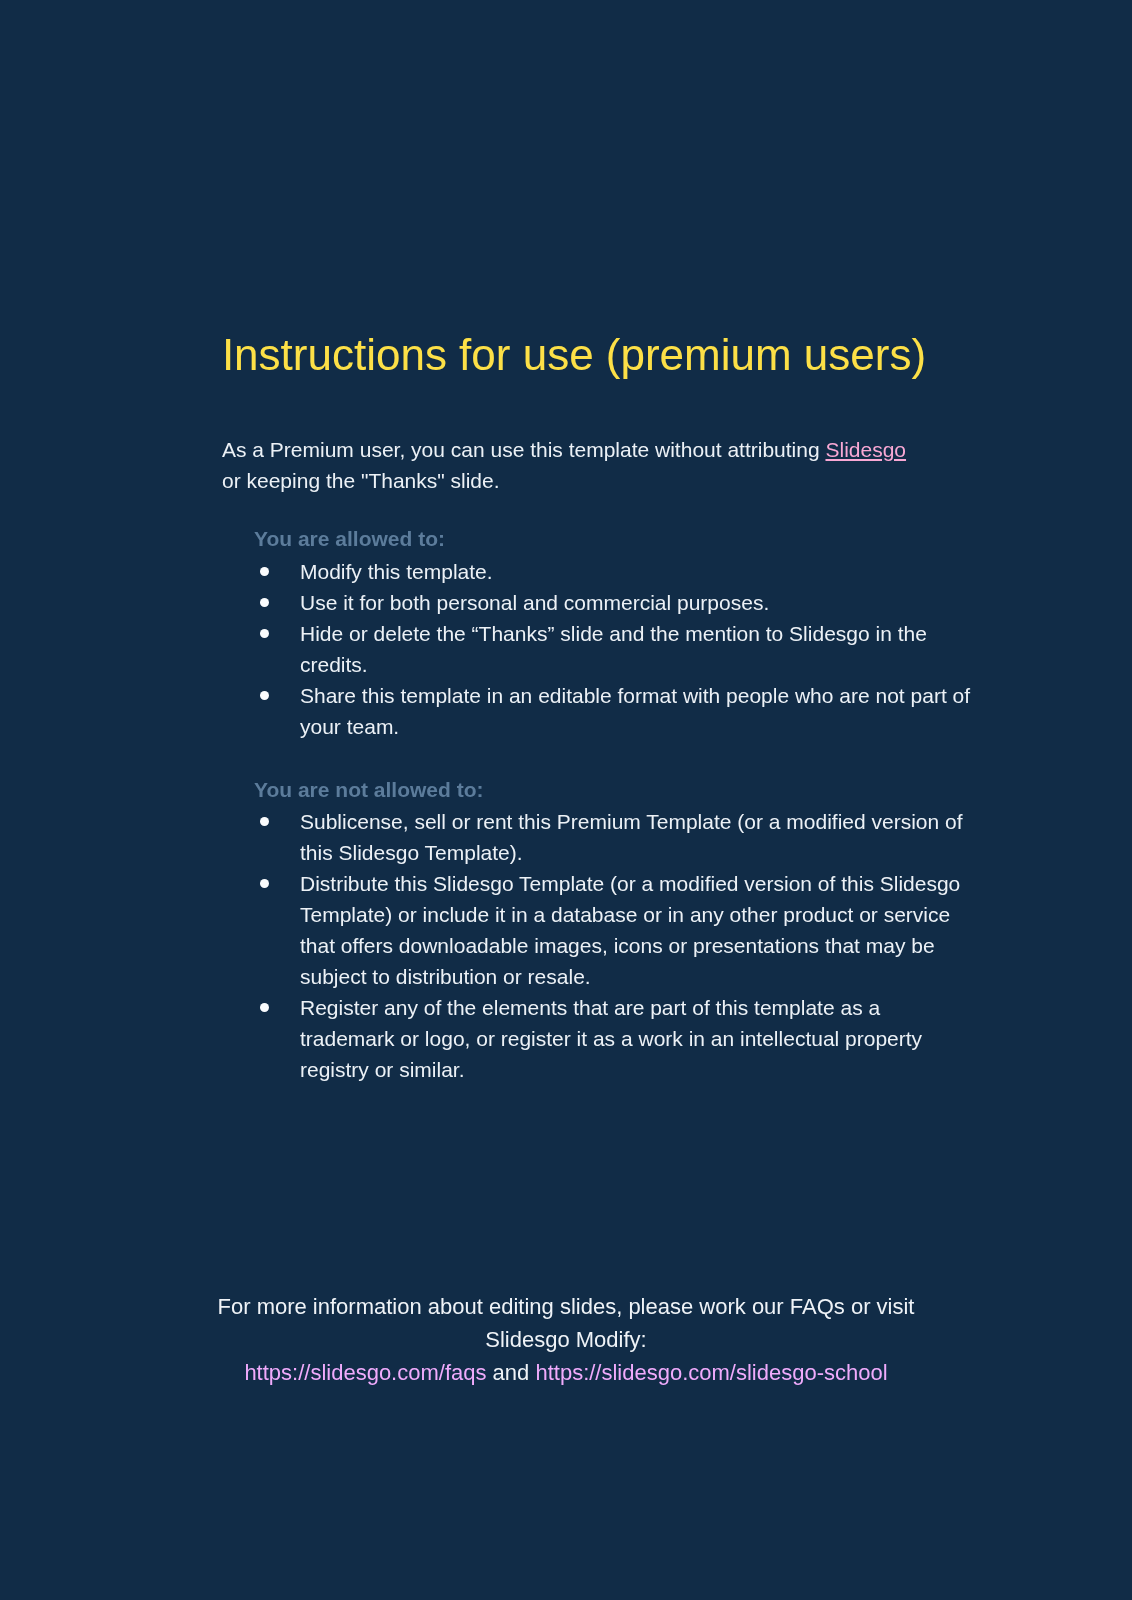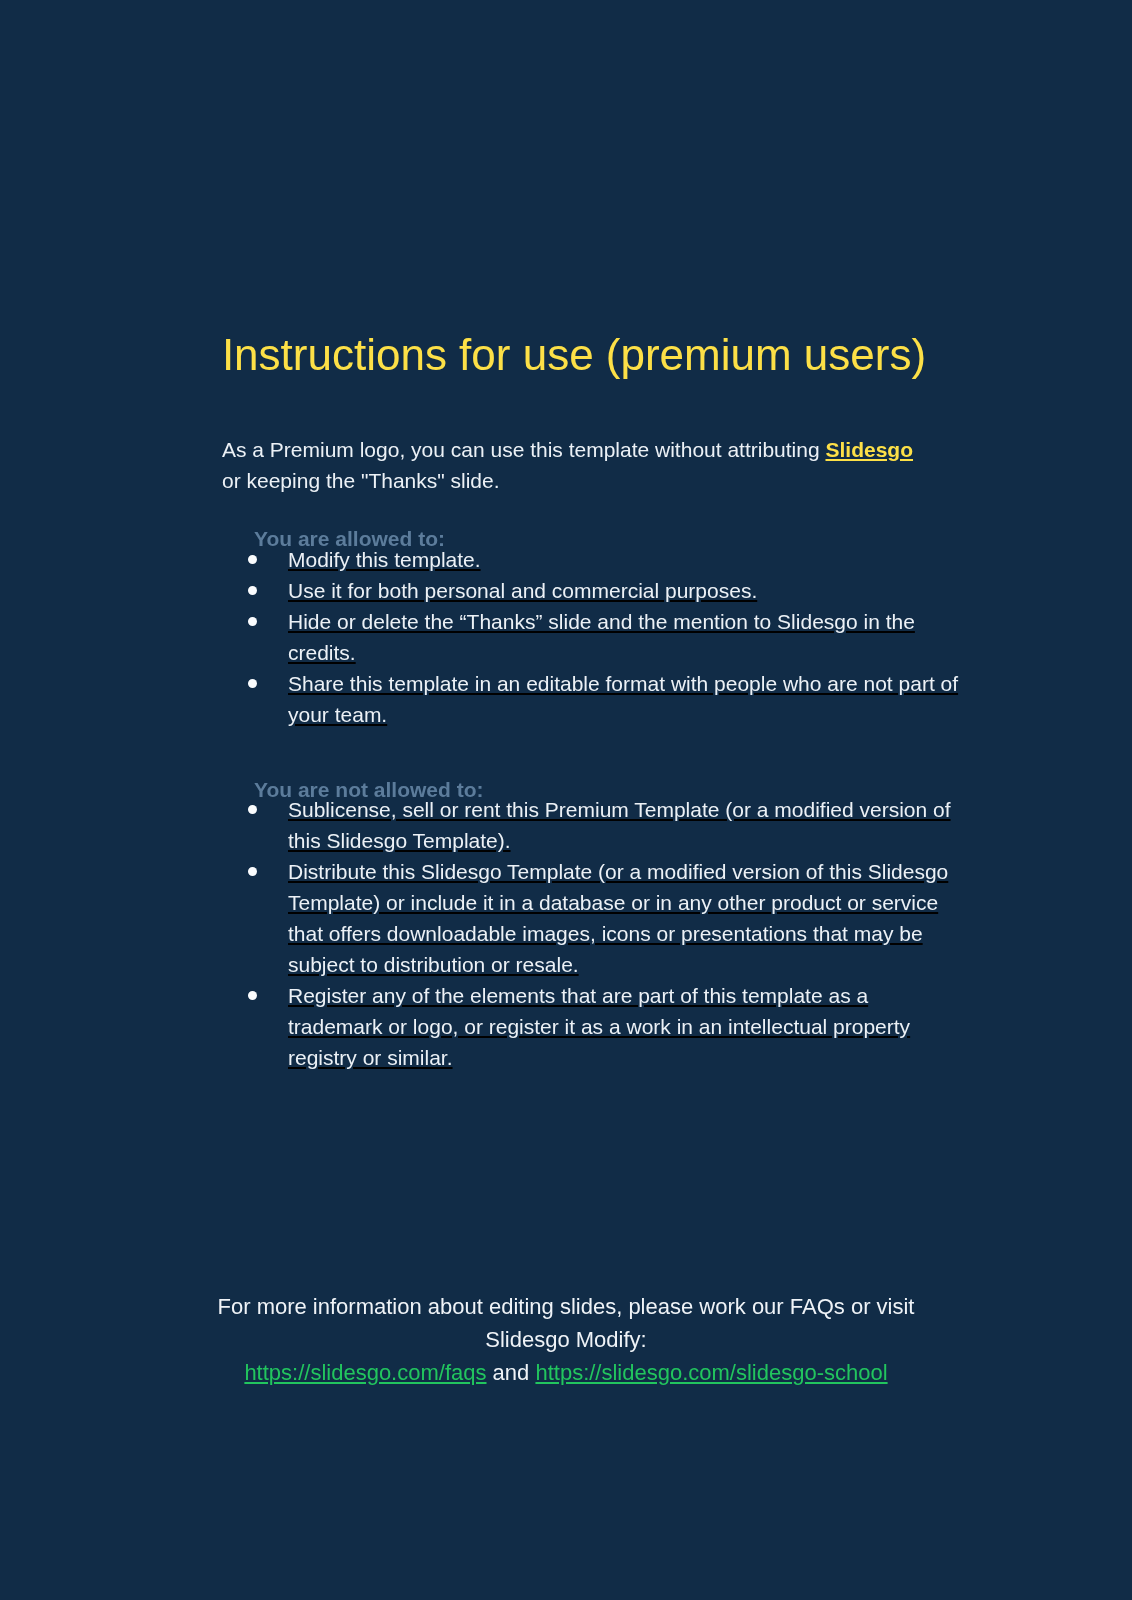--- a/index.html
+++ b/index.html
@@ -31,44 +31,43 @@
   .intro {
     position: absolute;
     left: 222px;
     top: 413px;
     width: 692px;
     font-size: 21px;
     line-height: 31px;
     color: #ECF1F6;
   }
   .inline-link {
-    color: #fde047;
-    font-weight: bold;
+    color: #f9a8d4;
+    font-weight: normal;
     text-decoration: underline;
     cursor: pointer;
   }
   .section-heading {
     position: absolute;
     left: 222px;
     font-size: 21px;
     line-height: 31px;
     font-weight: bold;
     color: #5C7C9B;
     margin-left: 32px;
   }
   .heading-allowed { top: 506px; }
   .heading-not-allowed { top: 757px; }
   ul.bullet-list {
     position: absolute;
     left: 222px;
-    margin: 0;
+    margin: 12px;
     padding: 0;
     list-style: none;
     width: 740px;
-    text-decoration: underline;
   }
   .list-allowed { top: 544px; }
   .list-not-allowed { top: 794px; }
   ul.bullet-list li {
     position: relative;
     padding-left: 66px;
     font-size: 21px;
     line-height: 31px;
     color: #ECF1F6;
   }
@@ -85,33 +84,32 @@
     position: absolute;
     top: 1268px;
     left: 0;
     width: 100%;
     text-align: center;
     font-size: 22px;
     line-height: 33px;
     color: #EFF3F7;
   }
   .footer-link {
-    color: #22c55e;
-    text-decoration: underline;
+    color: #f0abfc;
     cursor: pointer;
   }
 </style>
 </head>
 <body>
 
 <div class="slide">
 
   <h1 class="title">Instructions for use (premium users)</h1>
 
-  <p class="intro"><span>As a Premium logo, you can use this template without attributing </span><a class="inline-link">Slidesgo</a><span> or keeping the "Thanks" slide.</span></p>
+  <p class="intro"><span>As a Premium user, you can use this template without attributing </span><a class="inline-link">Slidesgo</a><span> or keeping the "Thanks" slide.</span></p>
 
   <h2 class="section-heading heading-allowed">You are allowed to:</h2>
 
   <ul class="bullet-list list-allowed">
     <li>
       <span class="bullet-dot"></span>
       <span>Modify this template.</span>
     </li>
     <li>
       <span class="bullet-dot"></span>

